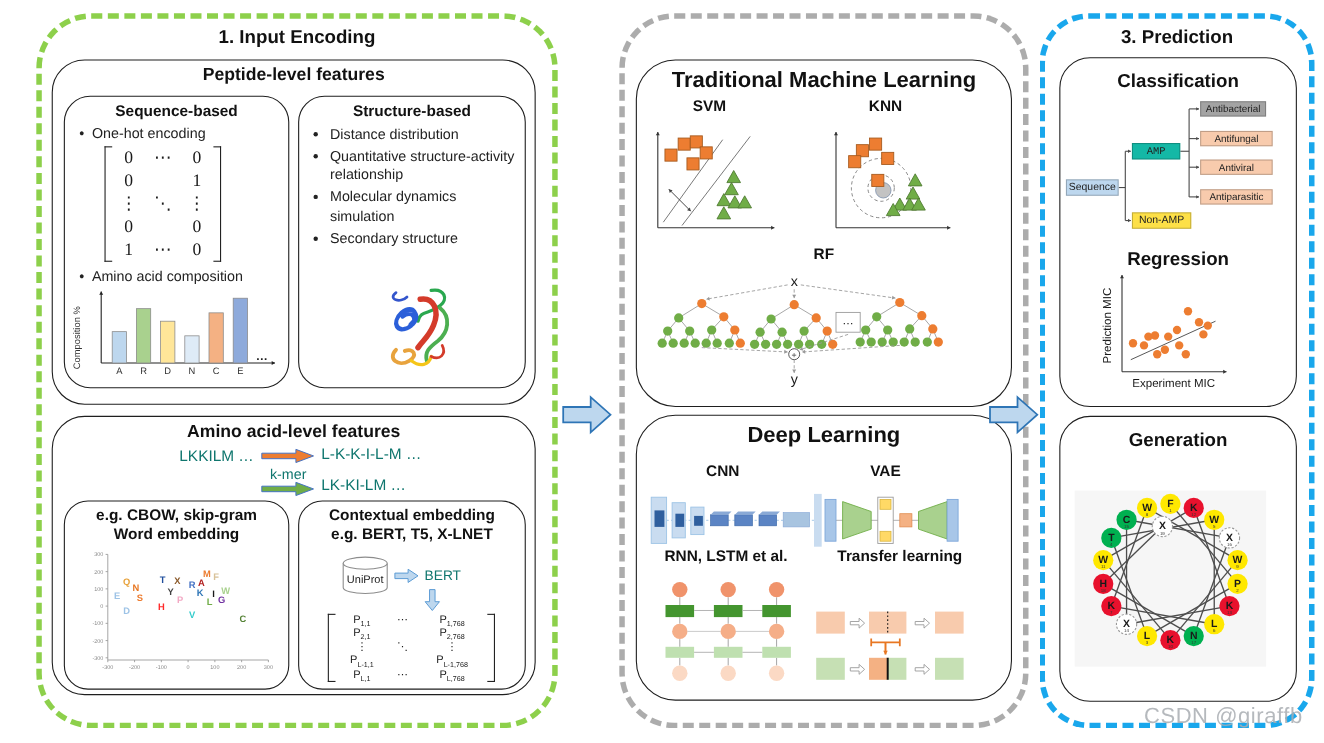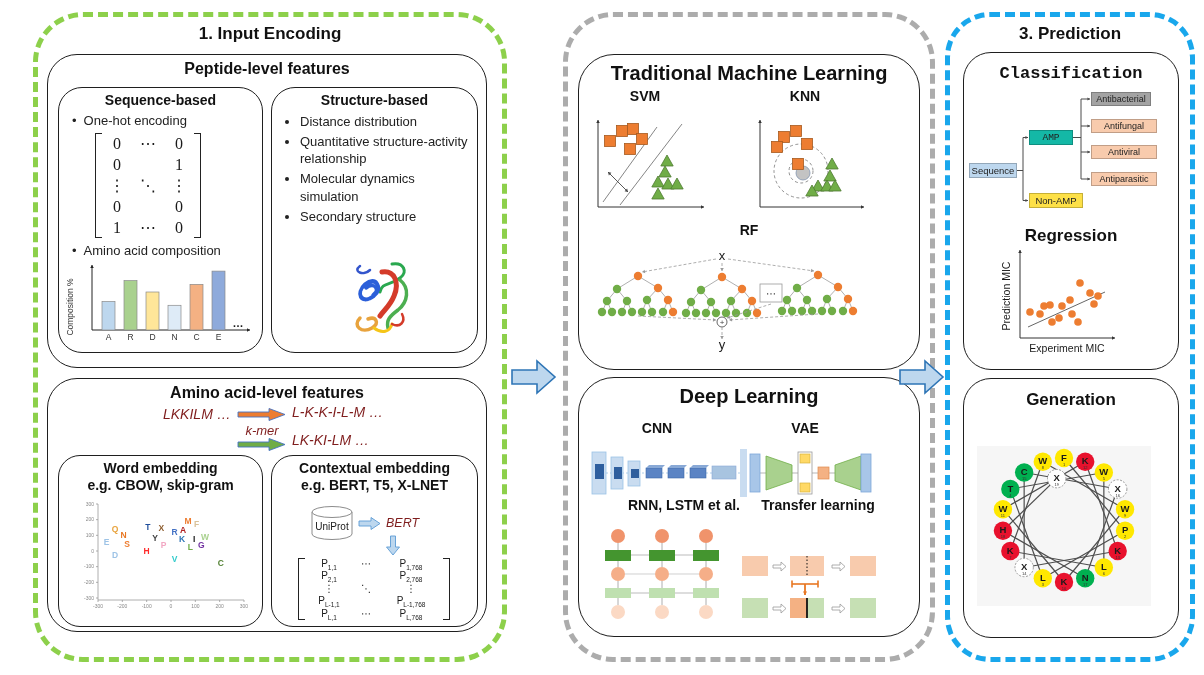--- a/index.html
+++ b/index.html
@@ -19,21 +19,21 @@
   .mrow { display:flex; justify-content:center; }
   .onehot .mrow { height:21px; line-height:21px; font-family:"Liberation Serif", serif; font-size:16px; }
   .onehot .mcell { width:31px; text-align:center; }
   .pmat .mrow { height:12.4px; line-height:12.4px; font-size:10px; }
   .pmat .mcell { text-align:center; }
   .pmat .mcell:nth-child(1) { width:46px; }
   .pmat .mcell:nth-child(2) { width:28px; }
   .pmat .mcell:nth-child(3) { width:62px; }
   .pmat sub { font-size:6.5px; }
   .cnode { position:absolute; font-size:9.5px; text-align:center; border:0.8px solid rgba(0,0,0,0.22); color:#222; display:flex; align-items:center; justify-content:center; }
-  .label { position:absolute; color:#7f1d1d;font-style:italic; }
+  .label { position:absolute; color:#0f766e; }
   svg { position:absolute; overflow:visible; }
   svg text { font-family:"Liberation Sans", sans-serif; }
   .watermark { position:absolute; font-size:20px; color:#a9adb2; opacity:0.85; letter-spacing:0.5px; }
 </style>
 </head>
 <body>
 
 <div id="root">
 
   <div class="panel" style="left: 33px; top: 12px; width: 474px; height: 650px; border-radius: 50px; border-color: rgb(141, 208, 75);"></div>
@@ -122,22 +122,22 @@
   </svg>
   <div class="label" style="left:292px; top:404px; font-size:14px;">L-K-K-I-L-M …</div>
   <div class="label" style="left:238px; top:423px; width:48px; text-align:center; font-size:13px;">k-mer</div>
   <svg id="svg-kmer-arrow2" style="left:238px; top:438px;" width="48" height="13" viewBox="0 0 48 13">
     <polygon points="0,4 31,4 31,0.5 47,6.5 31,12.5 31,9 0,9" stroke-width="0.9" fill="#70AD47" stroke="#4472C4"></polygon>
   </svg>
   <div class="label" style="left:292px; top:432px; font-size:14px;">LK-KI-LM …</div>
 
   <div class="rbox" style="left:58px; top:455px; width:205px; height:172px; border-radius:22px;"></div>
   <div class="ttl t14" style="left:58px; top:460px; width:205px; line-height:1.22;">
+    <div>e.g. CBOW, skip-gram</div>
     <div>Word embedding</div>
-    <div>e.g. CBOW, skip-gram</div>
   </div>
   <svg id="svg-wordscatter" style="left:70px; top:500px;" width="180" height="112" viewBox="0 0 180 112">
       <line x1="28" y1="4" x2="28" y2="100" stroke="#999" stroke-width="0.8"></line>
       <line x1="28" y1="100" x2="174" y2="100" stroke="#999" stroke-width="0.8"></line>
       <line x1="26" y1="3.9990000000000023" x2="28" y2="3.9990000000000023" stroke="#999" stroke-width="0.8"></line>
       <text x="24" y="5.799000000000002" font-size="5" fill="#888" text-anchor="end">300</text>
       <line x1="26" y1="19.666" x2="28" y2="19.666" stroke="#999" stroke-width="0.8"></line>
       <text x="24" y="21.466" font-size="5" fill="#888" text-anchor="end">200</text>
       <line x1="26" y1="35.333" x2="28" y2="35.333" stroke="#999" stroke-width="0.8"></line>
       <text x="24" y="37.132999999999996" font-size="5" fill="#888" text-anchor="end">100</text>
@@ -419,21 +419,21 @@
       <line x1="12" y1="25" x2="113" y2="25" stroke="#888" stroke-width="0.6"></line>
       <rect x="2" y="6" width="10" height="38" fill="#A8C6E8" stroke="#7DA7D9" stroke-width="0.8"></rect>
       <polygon points="18,8 44,17 44,33 18,42" fill="#A9D18E" stroke="#70AD47" stroke-width="0.8"></polygon>
       <rect x="50" y="4" width="14" height="42" fill="#fff" stroke="#999" stroke-width="0.8"></rect>
       <rect x="52" y="6" width="10" height="9" fill="#FFD966" stroke="#D8B33C" stroke-width="0.7"></rect>
       <rect x="52" y="35" width="10" height="9" fill="#FFD966" stroke="#D8B33C" stroke-width="0.7"></rect>
       <rect x="70" y="19" width="11" height="12" fill="#F4B183" stroke="#E08B4E" stroke-width="0.7"></rect>
       <polygon points="87,17 113,8 113,42 87,33" fill="#A9D18E" stroke="#70AD47" stroke-width="0.8"></polygon>
       <rect x="113" y="6" width="10" height="38" fill="#A8C6E8" stroke="#7DA7D9" stroke-width="0.8"></rect>
     </svg>
-  <div class="ttl t14" style="left:580px; top:497px; width:160px;text-align:right;">RNN, LSTM et al.</div>
+  <div class="ttl t14" style="left:580px; top:497px; width:160px;">RNN, LSTM et al.</div>
   <div class="ttl t14" style="left:748px; top:497px; width:140px;">Transfer learning</div>
   <svg id="svg-rnn" style="left:602px; top:528px;" width="120" height="102" viewBox="0 0 120 102">
       <line x1="16" y1="15" x2="16" y2="22" stroke="#999" stroke-width="0.8"></line>
       <line x1="16" y1="33" x2="16" y2="39" stroke="#999" stroke-width="0.8"></line>
       <line x1="16" y1="53" x2="16" y2="60" stroke="#999" stroke-width="0.8"></line>
       <line x1="16" y1="70" x2="16" y2="77" stroke="#999" stroke-width="0.8"></line>
       <circle cx="16" cy="8" r="7" fill="#F0936B"></circle>
       <rect x="3" y="22" width="26" height="11" fill="#44952F"></rect>
       <circle cx="16" cy="46" r="7" fill="#F5AE88"></circle>
       <rect x="3" y="60" width="26" height="10" fill="#BFE0B0"></rect>
@@ -485,21 +485,21 @@
     </svg>
 
   <svg id="svg-flow2" style="left:899px; top:358px;" width="46" height="38" viewBox="0 0 46 38">
     <polygon points="1,12 26,12 26,3 44,19 26,35 26,26 1,26" stroke-width="1.6" fill="#BDD7EE" stroke="#2E75B6"></polygon>
   </svg>
 
   <div class="panel" style="left: 945px; top: 12px; width: 250px; height: 650px; border-radius: 45px; border-color: rgb(25, 167, 236);"></div>
   <div class="ttl t17" style="left:945px; top:24px; width:250px;">3. Prediction</div>
 
   <div class="rbox" style="left:963px; top:52px; width:216px; height:318px; border-radius:28px;"></div>
-  <div class="ttl t17" style="left:963px; top:64px; width:216px;font-family:Liberation Mono, monospace;">Classification</div>
+  <div class="ttl t17" style="left:963px; top:64px; width:216px;">Classification</div>
   <svg id="svg-cls" style="left:963px; top:52px;" width="216" height="318" viewBox="0 0 216 318">
       <line x1="54" y1="118.5" x2="60" y2="118.5" stroke="#4a4a4a" stroke-width="1"></line>
       <line x1="60" y1="85.5" x2="60" y2="148.5" stroke="#4a4a4a" stroke-width="1"></line>
       <line x1="60" y1="85.5" x2="65" y2="85.5" stroke="#4a4a4a" stroke-width="1"></line>
       <polygon points="65,85.5 62.42933373989316,87.04650411546439 62.42933373989316,83.95349588453561" fill="#4a4a4a"></polygon>
       <line x1="60" y1="148.5" x2="65" y2="148.5" stroke="#4a4a4a" stroke-width="1"></line>
       <polygon points="65,148.5 62.42933373989316,150.0465041154644 62.42933373989316,146.9534958845356" fill="#4a4a4a"></polygon>
       <line x1="110" y1="85.5" x2="118" y2="85.5" stroke="#4a4a4a" stroke-width="1"></line>
       <line x1="118" y1="47" x2="118" y2="127" stroke="#4a4a4a" stroke-width="1"></line>
       <line x1="118" y1="47" x2="127" y2="47" stroke="#4a4a4a" stroke-width="1"></line>
@@ -614,17 +614,18 @@
       <text x="108.20524888619147" y="138.7609424887263" font-size="9.5" fill="#1a1a1a" text-anchor="middle" font-weight="bold">N</text>
       <text x="108.20524888619147" y="143.7609424887263" font-size="4" fill="#333" text-anchor="middle">17</text>
       <circle cx="25.941919313243105" cy="88.76618701534969" r="9.2" fill="#E8112D" stroke="none" stroke-width="1"></circle>
       <text x="25.941919313243105" y="91.26618701534969" font-size="9.5" fill="#1a1a1a" text-anchor="middle" font-weight="bold">H</text>
       <text x="25.941919313243105" y="96.26618701534969" font-size="4" fill="#333" text-anchor="middle">18</text>
       <circle cx="79.70677653798893" cy="36.638074373487264" r="9.2" fill="#FFFFFF" stroke="#999" stroke-width="1" stroke-dasharray="2,1.5"></circle>
       <text x="79.70677653798893" y="39.138074373487264" font-size="9.5" fill="#1a1a1a" text-anchor="middle" font-weight="bold">X</text>
       <text x="79.70677653798893" y="44.138074373487264" font-size="4" fill="#333" text-anchor="middle">19</text>
     </svg>
 
+  <div class="watermark" style="left:1040px; top:640px;">CSDN @giraffb</div>
 <div class="cnode" style="left: 1091px; top: 92px; width: 60px; height: 14px; font-size: 9px; background: #a3a3a3;">Antibacterial</div>
     <div class="cnode" style="left: 1091px; top: 119px; width: 66px; height: 14px; font-size: 9px; background: rgb(248, 203, 173);">Antifungal</div>
     <div class="cnode" style="left: 1091px; top: 145px; width: 66px; height: 14px; font-size: 9px; background: rgb(248, 203, 173);">Antiviral</div>
     <div class="cnode" style="left: 1091px; top: 172px; width: 66px; height: 14px; font-size: 9px; background: rgb(248, 203, 173);">Antiparasitic</div>
   </div>
 
 </body></html>

